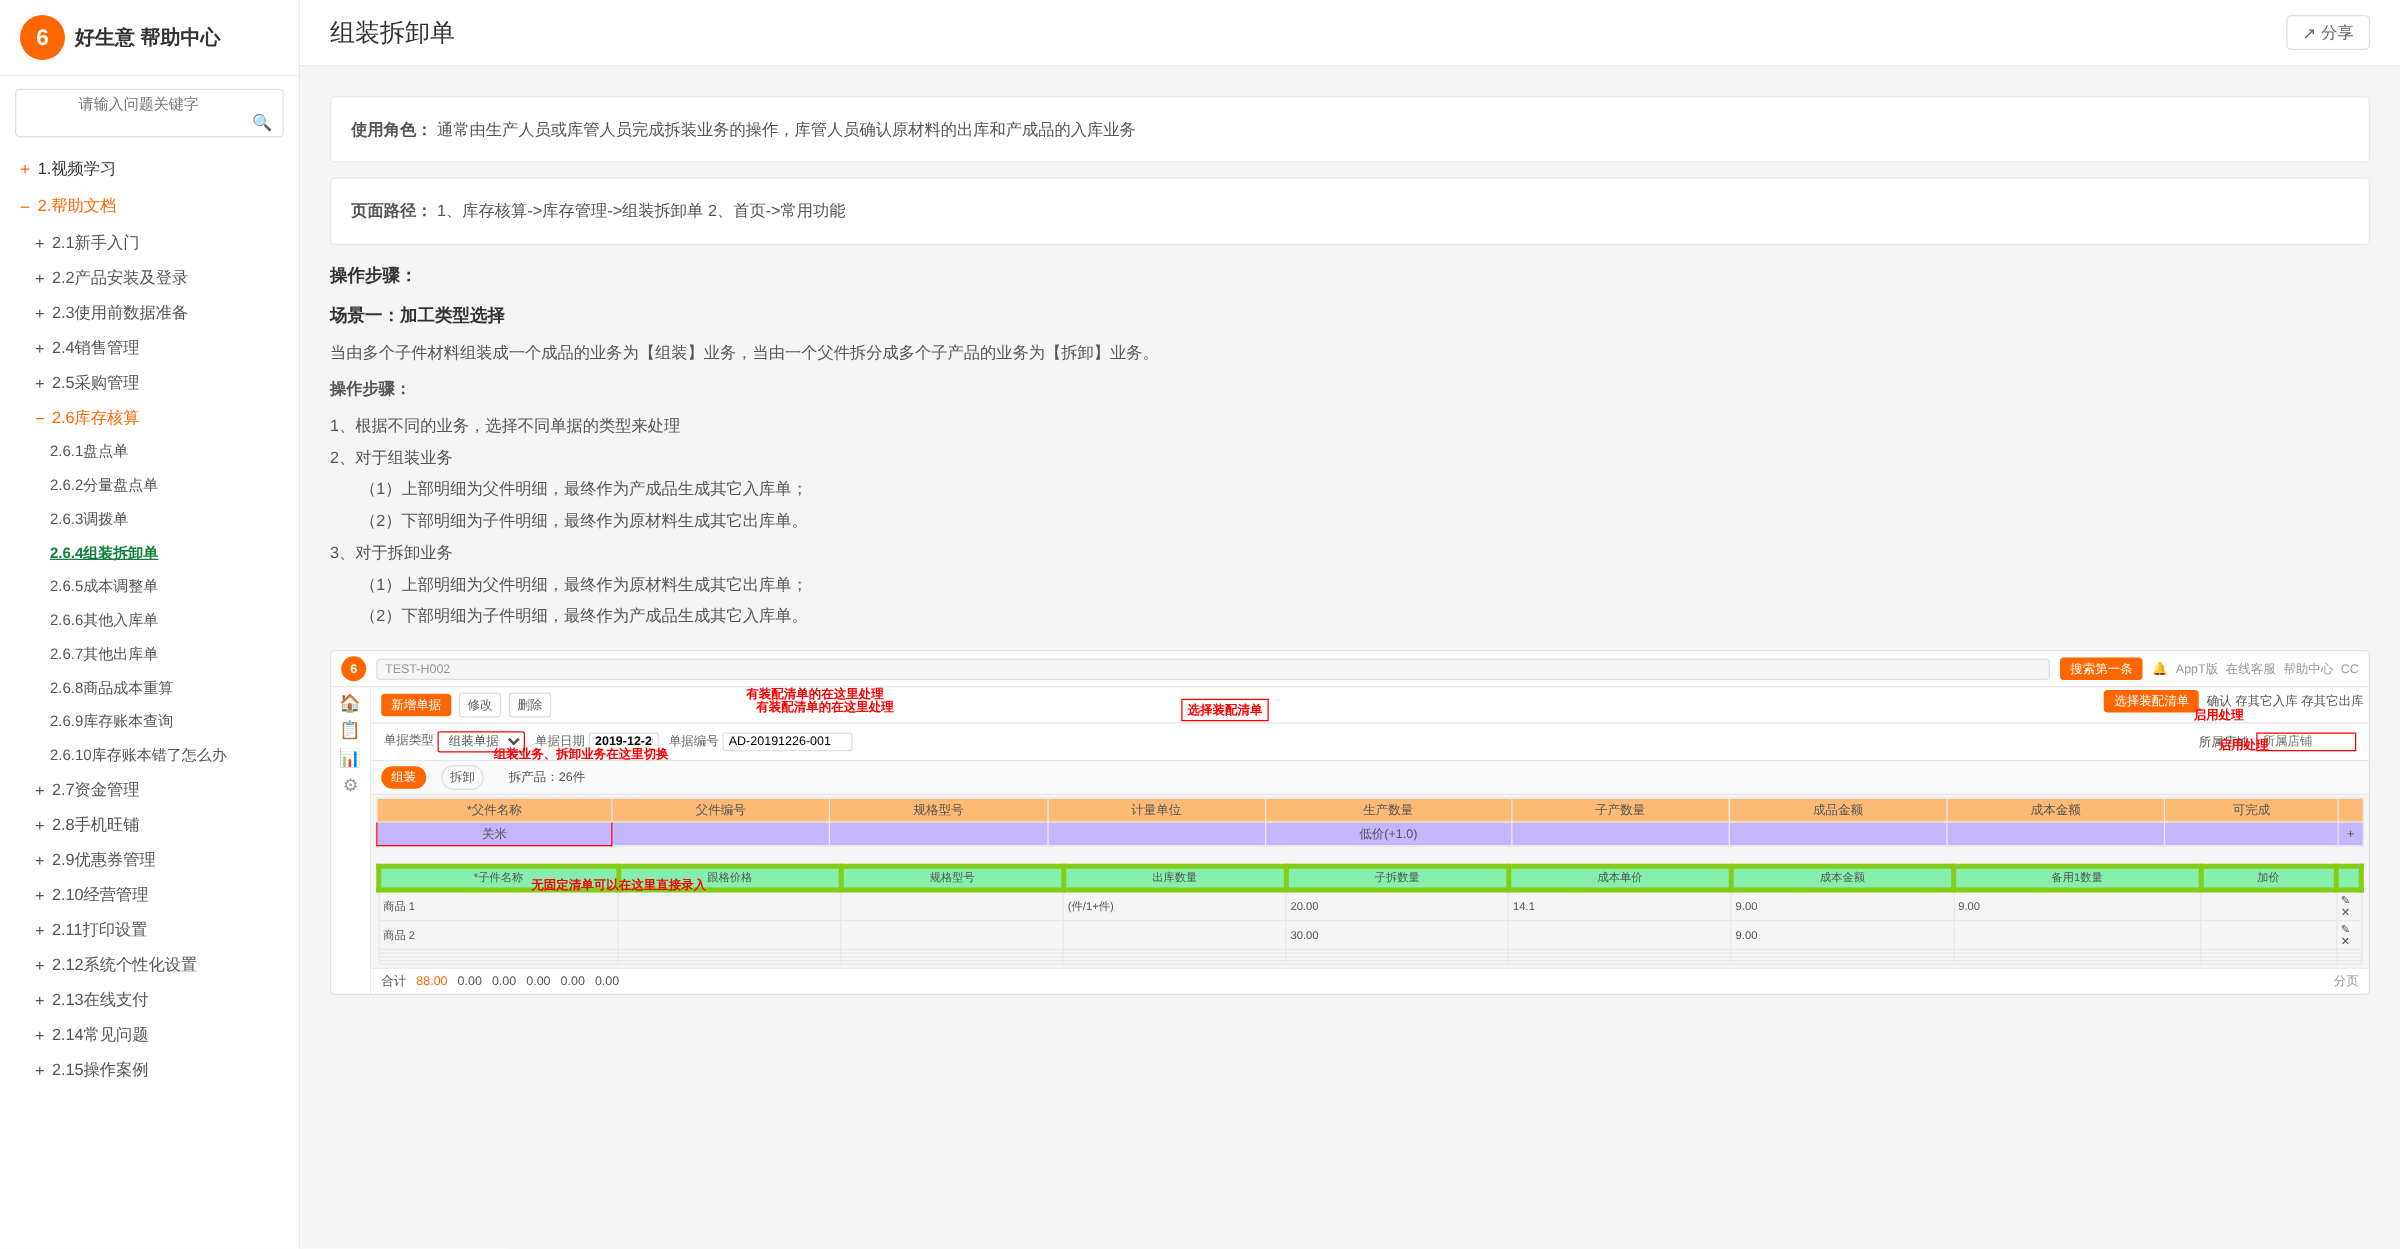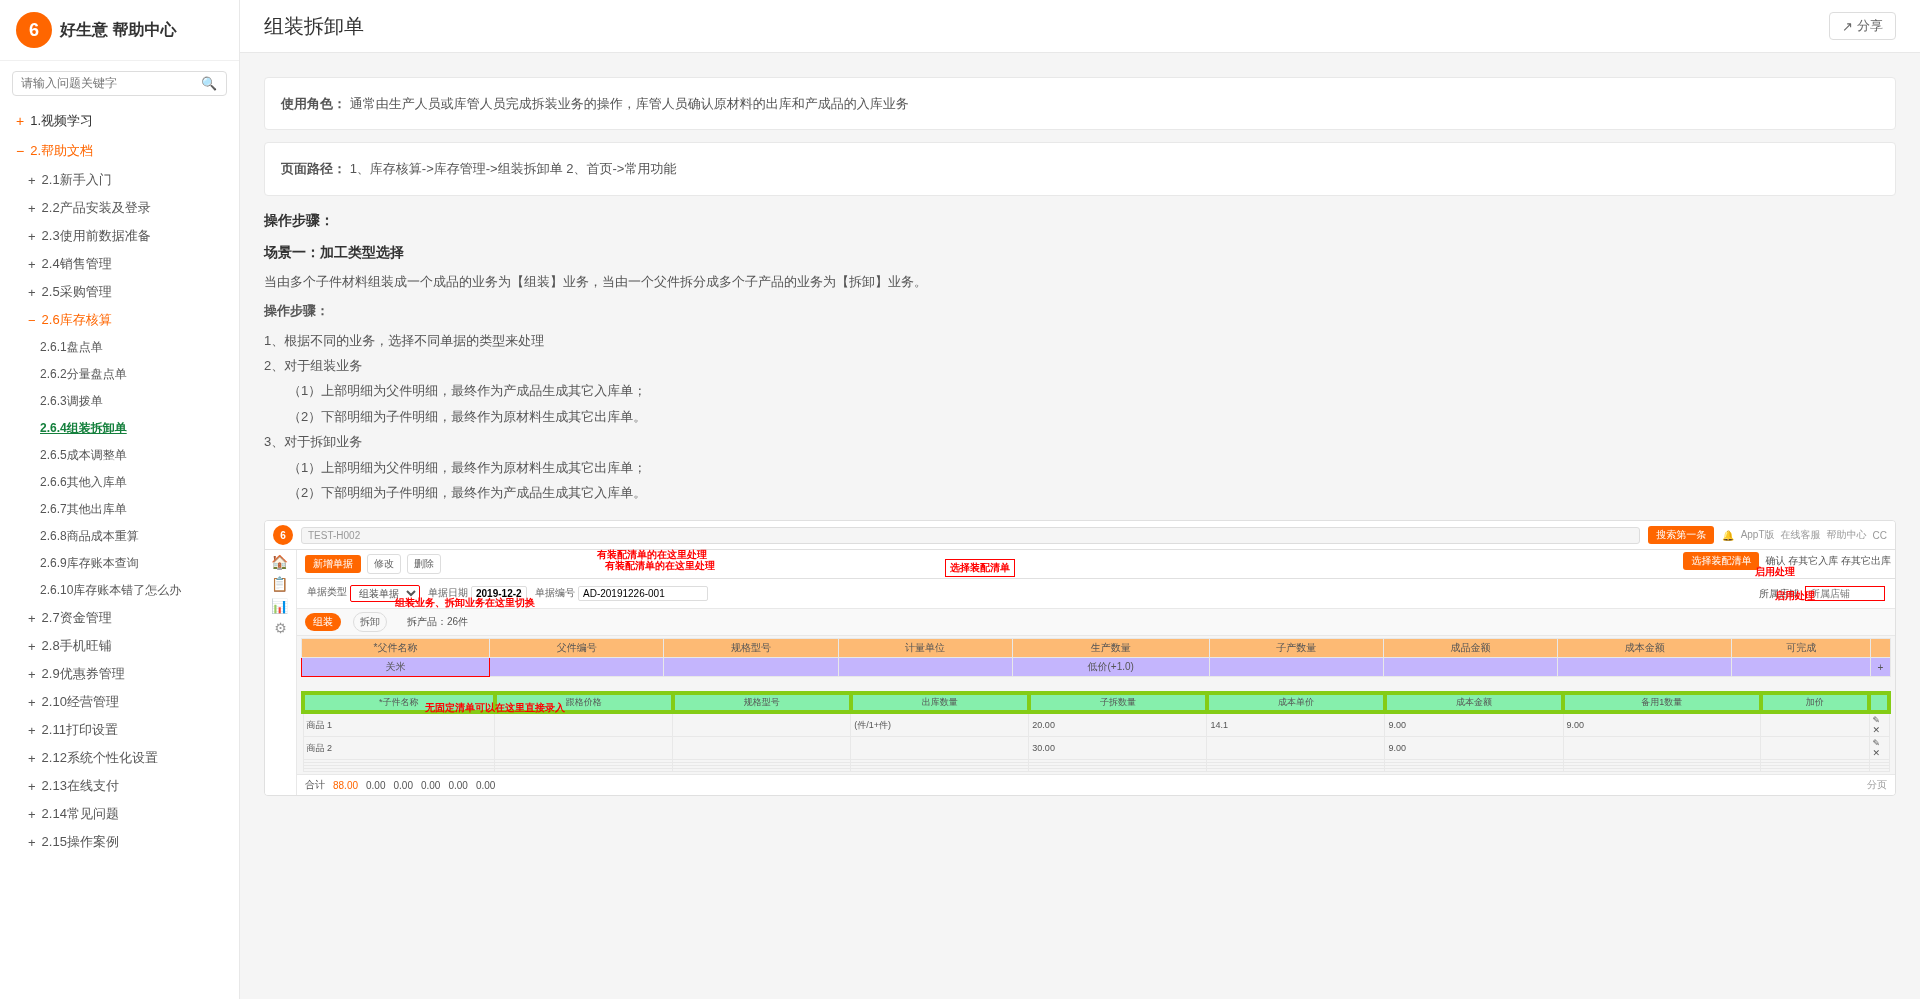--- a/index.html
+++ b/index.html
@@ -27,25 +27,26 @@
       width: 36px; height: 36px;
       background: #f60;
       border-radius: 50%;
       display: flex; align-items: center; justify-content: center;
       color: #fff; font-size: 18px; font-weight: bold;
     }
     .logo-text { font-size: 16px; font-weight: bold; color: #333; }
     .search-box {
       margin: 10px 12px;
       display: flex;
-      align-items: flex-start;
+      align-items: flex-end;
       border: 1px solid #ddd;
       border-radius: 4px;
       padding: 4px 8px;
       background: #fff;
+      flex-direction: column;
     }
     .search-box input {
       border: none; outline: none; flex: 1; font-size: 12px; color: #999;
       background: transparent;
     }
     .search-icon { color: #999; font-size: 13px; cursor: pointer; }
     #sidebar-nav { overflow-y: auto; flex: 1; padding-bottom: 20px; }
     .nav-section {
       padding: 6px 16px;
       font-size: 13px;
@@ -459,21 +460,21 @@
                 <select class="sim-select red-border">
                   <option>组装单据</option>
                 </select>
               </div>
               <div class="sim-field">
                 <label>单据日期</label>
                 <input type="text" value="2019-12-26" style="width: 56px; font-weight: bold;">
               </div>
               <div class="sim-field">
                 <label>单据编号</label>
-                <input type="text" value="AD-20191226-001" style="width: 130px;">
+                <input type="text" value="AD-20191226-001" style="width: 104px;">
               </div>
               <div style="flex:1; display:flex; align-items:center; justify-content:flex-end; gap:6px;">
                 <span style="font-size:10px;color:#555;">所属店铺</span>
                 <input type="text" style="border: 1px solid rgb(255, 0, 0); width: 80px; font-size: 10px; padding: 1px 4px;" placeholder="所属店铺">
               </div>
 
               <div style="position:absolute; right:100px; top:-14px; color:#f00; font-size:10px; font-weight:bold;">启用处理</div>
             </div>
 
             <div class="sim-type-selector" style="position:relative;">

